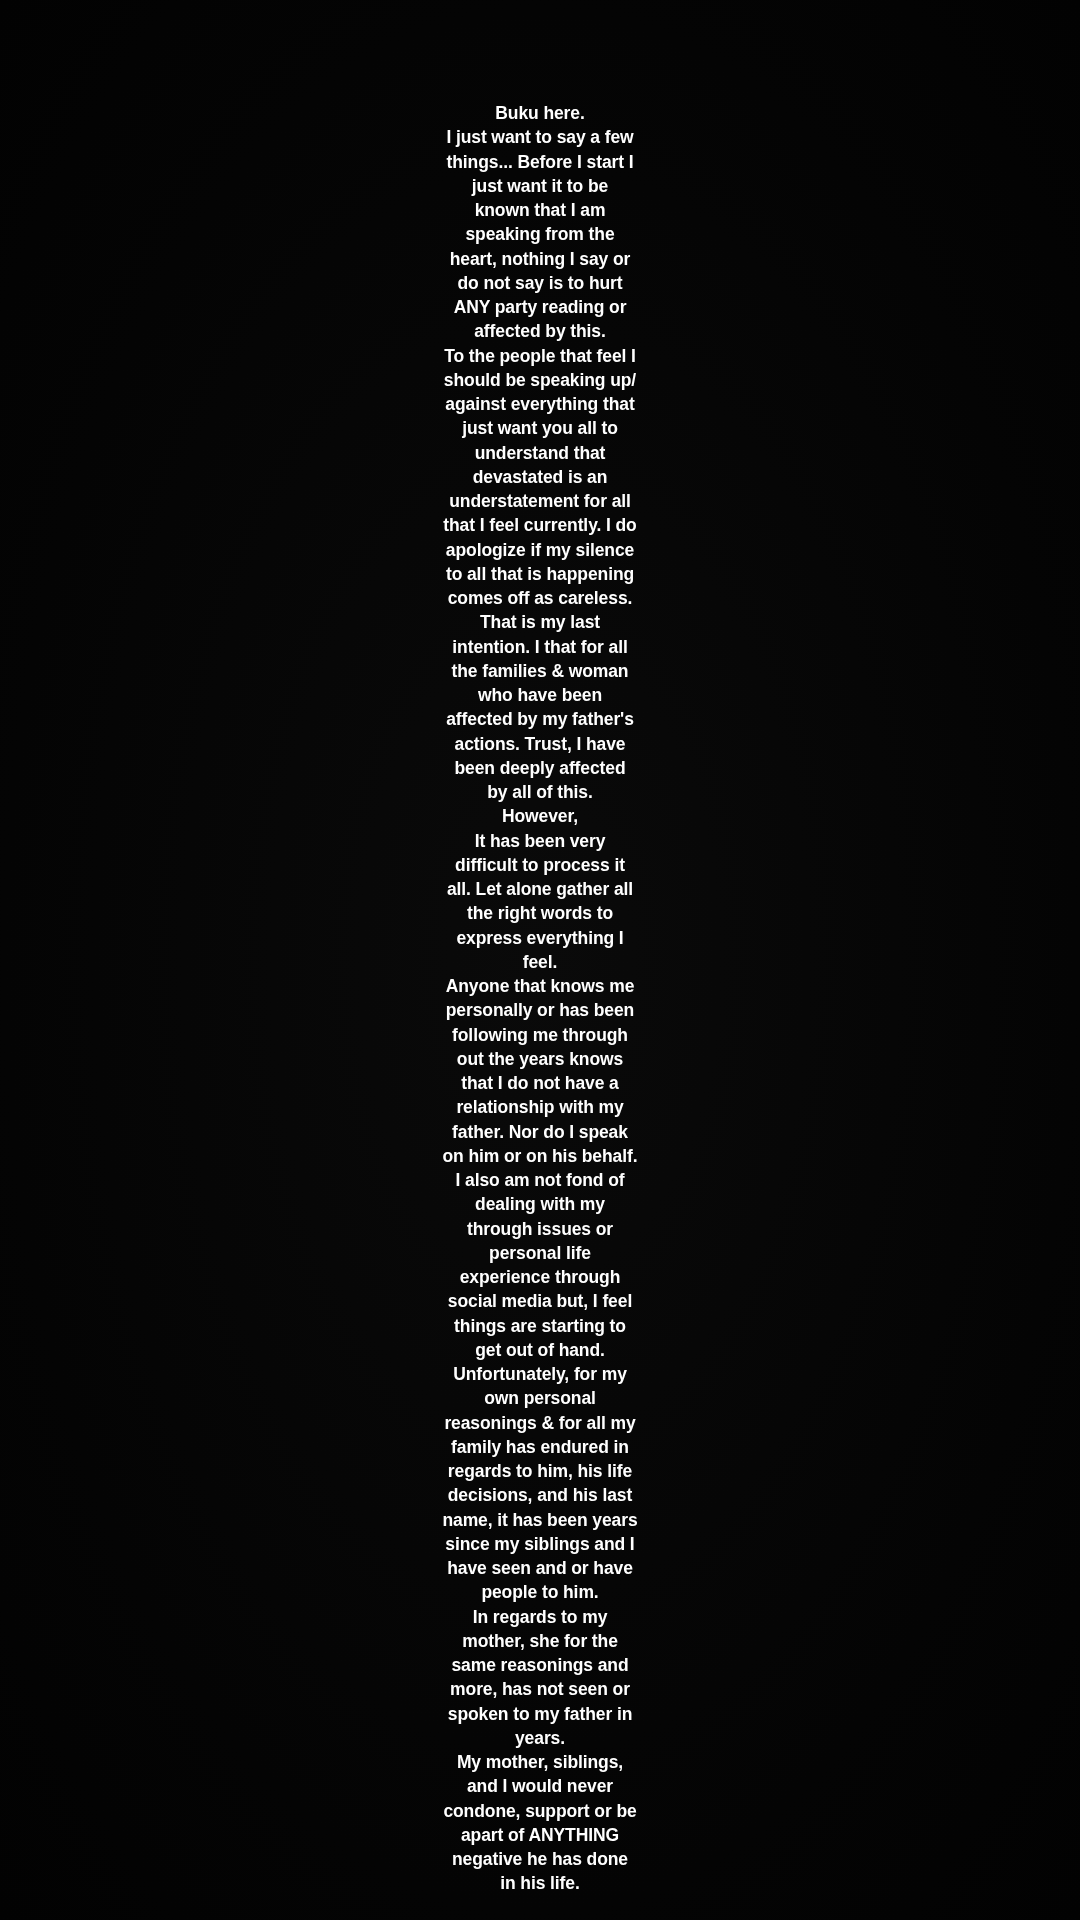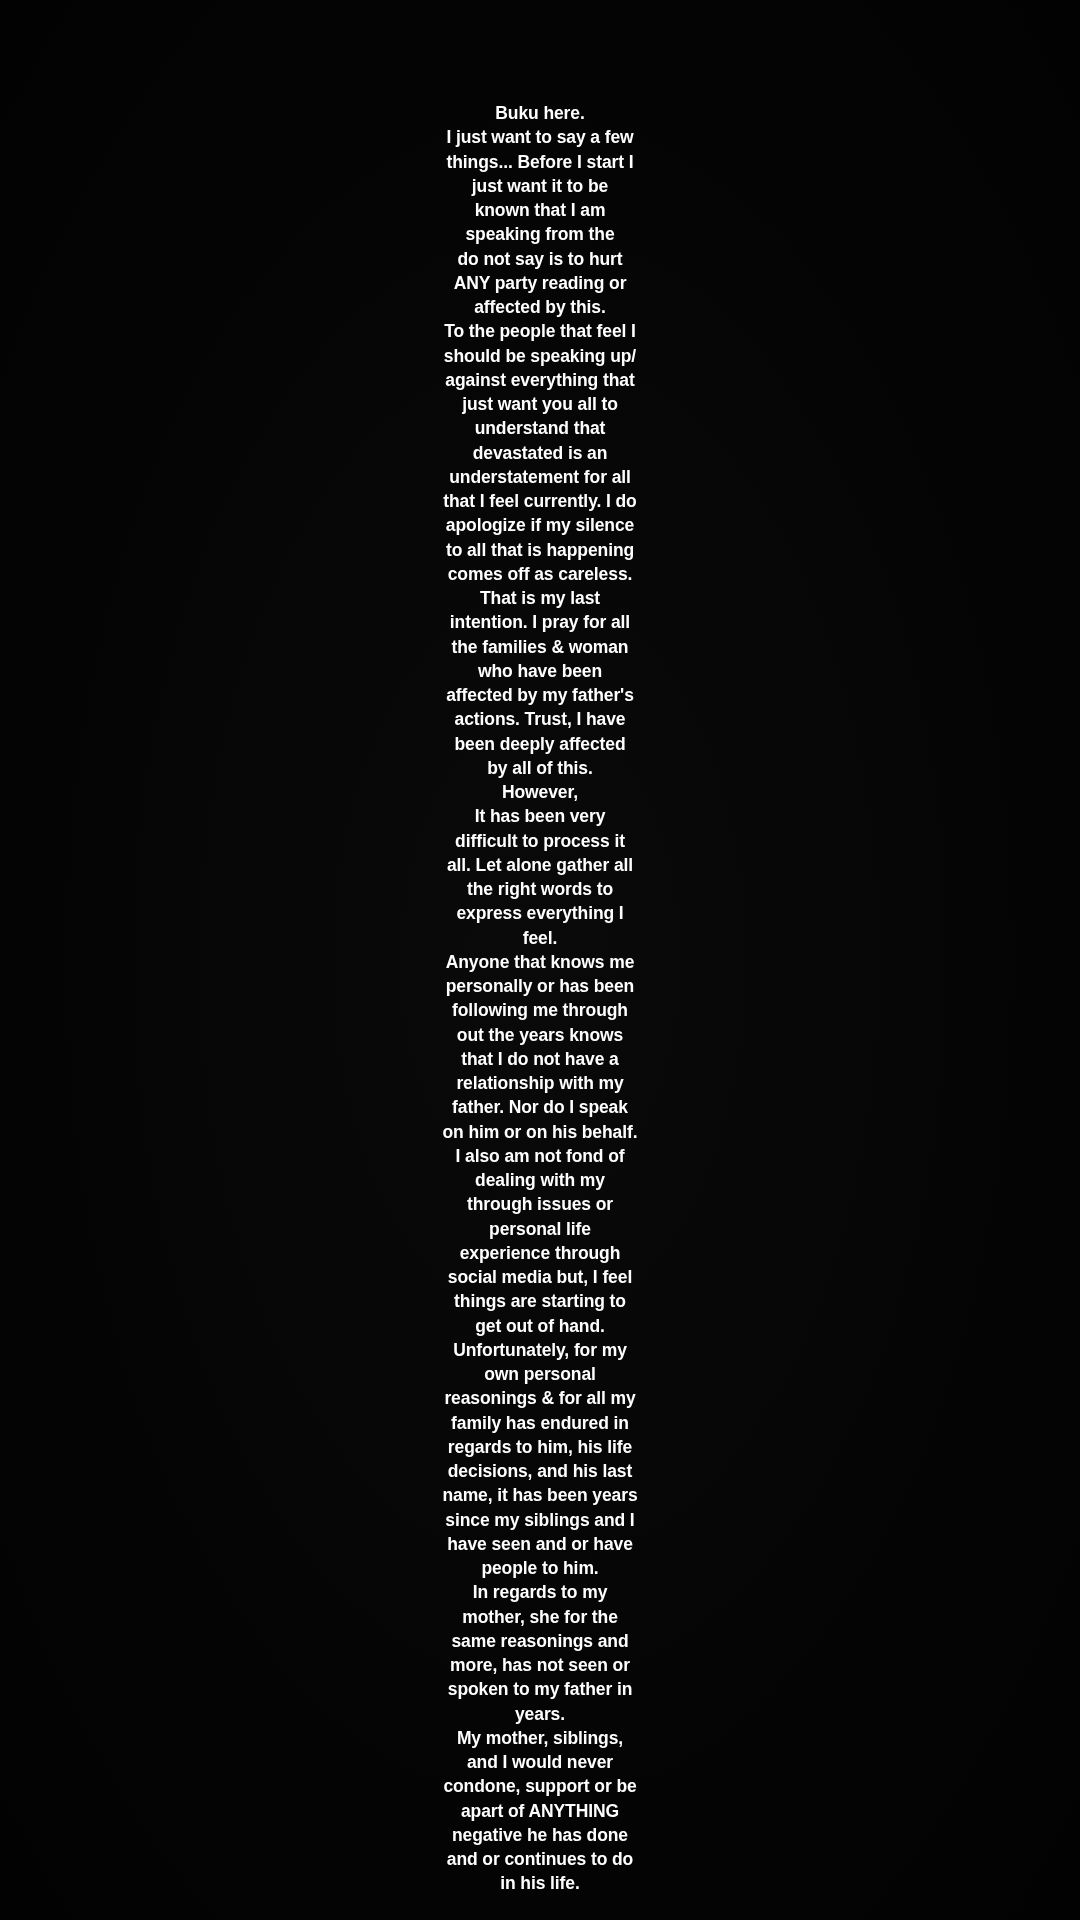--- a/index.html
+++ b/index.html
@@ -36,36 +36,37 @@
 </head>
 <body>
 
 <div class="story">
   <span class="line">Buku here.</span>
   <span class="line">I just want to say a few</span>
   <span class="line">things... Before I start I</span>
   <span class="line">just want it to be</span>
   <span class="line">known that I am</span>
   <span class="line">speaking from the</span>
+  <span class="line">heart, nothing I say or</span>
   <span class="line">do not say is to hurt</span>
   <span class="line">ANY party reading or</span>
   <span class="line">affected by this.</span>
   <span class="line">To the people that feel I</span>
   <span class="line">should be speaking up/</span>
   <span class="line">against everything that</span>
   <span class="line">just want you all to</span>
   <span class="line">understand that</span>
   <span class="line">devastated is an</span>
   <span class="line">understatement for all</span>
   <span class="line">that I feel currently. I do</span>
   <span class="line">apologize if my silence</span>
   <span class="line">to all that is happening</span>
   <span class="line">comes off as careless.</span>
   <span class="line">That is my last</span>
-  <span class="line">intention. I pray for all</span>
+  <span class="line">intention. I that for all</span>
   <span class="line">the families &amp; woman</span>
   <span class="line">who have been</span>
   <span class="line">affected by my father's</span>
   <span class="line">actions. Trust, I have</span>
   <span class="line">been deeply affected</span>
   <span class="line">by all of this.</span>
   <span class="line">However,</span>
   <span class="line">It has been very</span>
   <span class="line">difficult to process it</span>
   <span class="line">all. Let alone gather all</span>
@@ -102,15 +103,14 @@
   <span class="line">mother, she for the</span>
   <span class="line">same reasonings and</span>
   <span class="line">more, has not seen or</span>
   <span class="line">spoken to my father in</span>
   <span class="line">years.</span>
   <span class="line">My mother, siblings,</span>
   <span class="line">and I would never</span>
   <span class="line">condone, support or be</span>
   <span class="line">apart of ANYTHING</span>
   <span class="line">negative he has done</span>
-  <span class="line">and or continues to do</span>
   <span class="line">in his life.</span>
 </div>
 
 </body></html>

